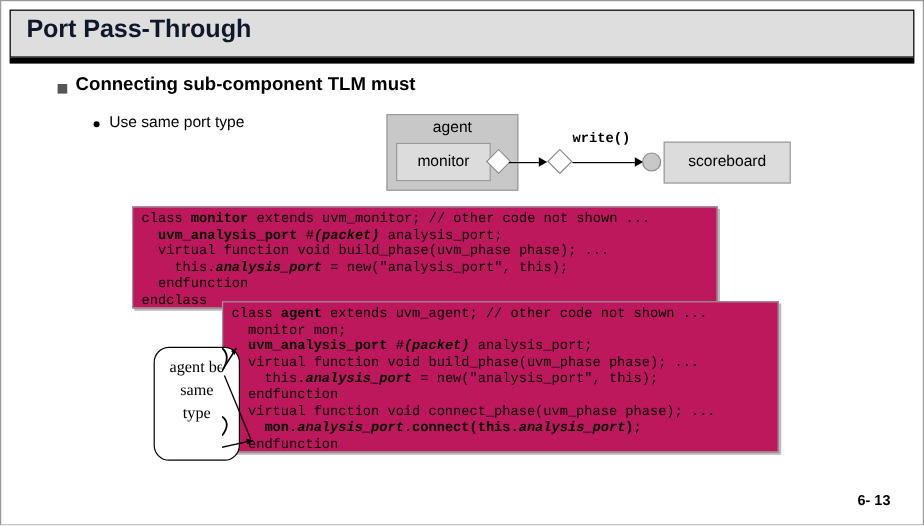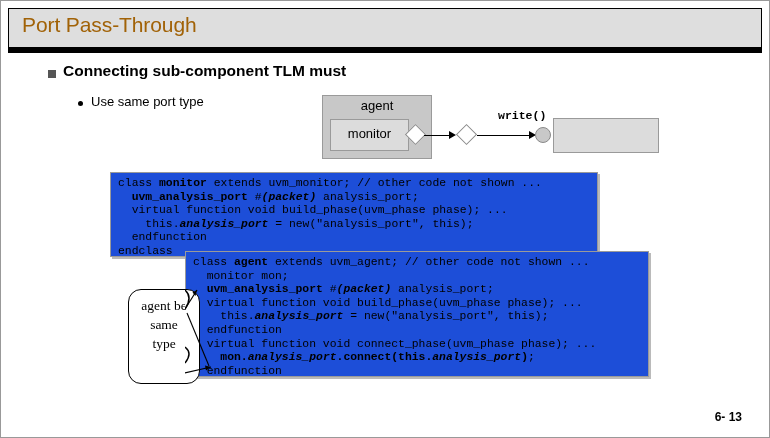--- a/index.html
+++ b/index.html
@@ -30,22 +30,22 @@
     left: 8px; top: 8px;
     width: 754px; height: 40px;
     background: #dedede;
     border: 1px solid #000000;
     box-sizing: border-box;
   }
   #title-text {
     position: absolute;
     left: 22px; top: 13px;
     font-size: 21px;
-    font-weight: normal;
-    color: #a16207;
+    font-weight: bold;
+    color: #0f172a;
     letter-spacing: -0.1px;
     white-space: nowrap;
   }
   #title-underline {
     position: absolute;
     left: 8px; top: 48px;
     width: 754px; height: 5px;
     background: #000000;
   }
 
@@ -144,39 +144,38 @@
     box-sizing: border-box;
   }
   #write-label {
     position: absolute;
     left: 477px; top: 109px;
     font-family: "Liberation Mono", monospace;
     font-size: 11.5px;
     font-weight: bold;
     color: #000000;
     white-space: nowrap;
-    margin-left: 21px;
   }
   .arrow-line {
     position: absolute;
     height: 0;
     border-top: 1.5px solid #000000;
   }
   .arrow-head {
     position: absolute;
     width: 0; height: 0;
     border-top: 4px solid transparent;
     border-bottom: 4px solid transparent;
     border-left: 7px solid #000000;
   }
 
   
   .code-block {
     position: absolute;
-    background: #1d4ed8;
+    background: #be185d;
     border: 1px solid #9a9a9a;
     box-shadow: 2px 2px 0 rgba(130,130,130,0.55);
     box-sizing: border-box;
     font-family: "Liberation Mono", monospace;
     font-size: 11.4px;
     line-height: 13.6px;
     color: #000000;
     white-space: pre;
     padding: 4px 5px 4px 7px;
     overflow: hidden;
@@ -266,20 +265,21 @@
   <div class="arrow-line" style="left:424px; top:134.5px; width:25px;"></div>
   <div class="arrow-head" style="left:449px; top:131px;"></div>
 
   <div class="arrow-line" style="left:477px; top:134.5px; width:52px;"></div>
   <div class="arrow-head" style="left:529px; top:131px;"></div>
 
   <div id="write-label">write()</div>
 
   <div id="port-circle"></div>
   <div id="scoreboard-box"></div>
+  <div id="scoreboard-label">scoreboard</div>
 
   <div class="code-block" id="code-monitor">class <b>monitor</b> extends uvm_monitor; // other code not shown ...
   <b>uvm_analysis_port</b> #<i>(packet)</i> analysis_port;
   virtual function void build_phase(uvm_phase phase); ...
     this.<i>analysis_port</i> = new("analysis_port", this);
   endfunction
 endclass</div>
 
   <div class="code-block" id="code-agent">class <b>agent</b> extends uvm_agent; // other code not shown ...
   monitor mon;

